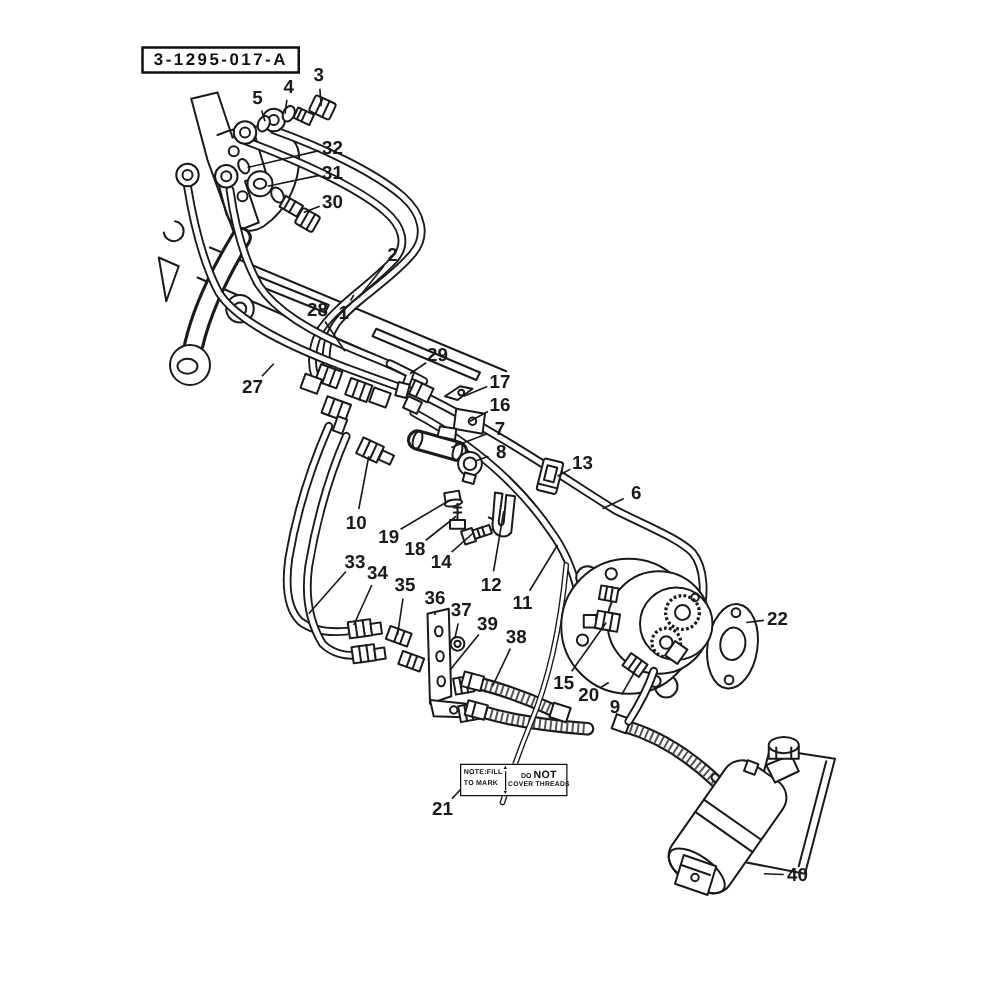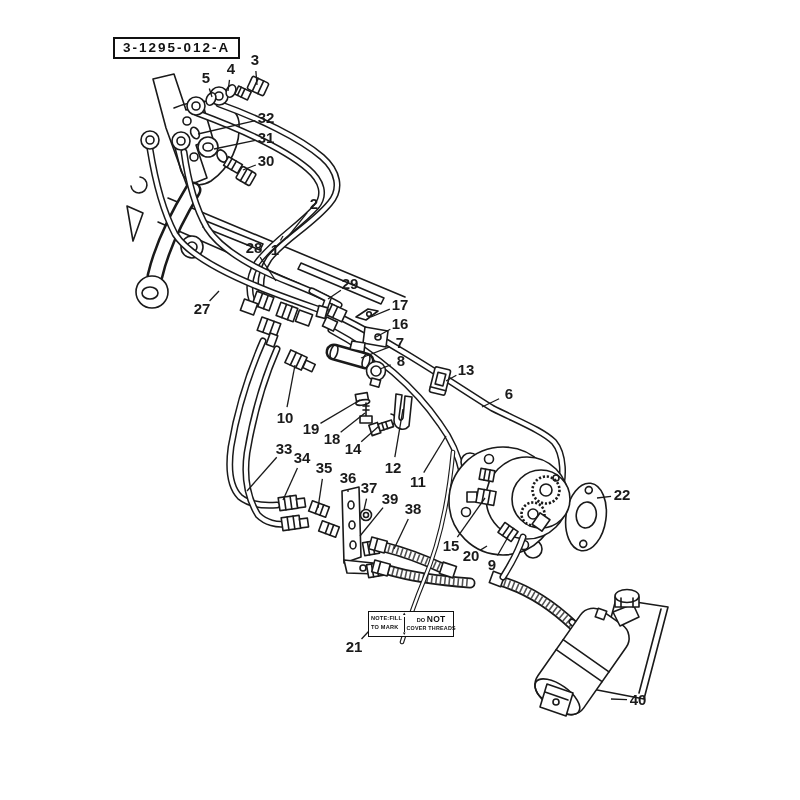--- a/index.html
+++ b/index.html
@@ -457,21 +457,21 @@
         <text x="369" y="493" class="callout-num">37</text>
         <line x1="408.28037503974883" y1="518.9360525478971" x2="394" y2="549" class="leader"></line>
         <text x="413" y="514" class="callout-num">38</text>
         <line x1="383.0721784573666" y1="507.54431323591456" x2="360" y2="536" class="leader"></line>
         <text x="390" y="504" class="callout-num">39</text>
         <line x1="627.0075368285655" y1="699.5928717343913" x2="611" y2="699" class="leader"></line>
         <text x="638" y="705" class="callout-num">40</text>
       </g>
 </svg>
 
-<div class="part-label">3-1295-012-A</div>
+<div class="part-label">3-1295-017-A</div>
 
 <div class="note-tag">
   <div class="note-left">
     <div>NOTE:FILL</div>
     <div>TO MARK</div>
   </div>
   <div class="note-div">
     <span>▲</span>
     <span class="vline"></span>
     <span>▼</span>

